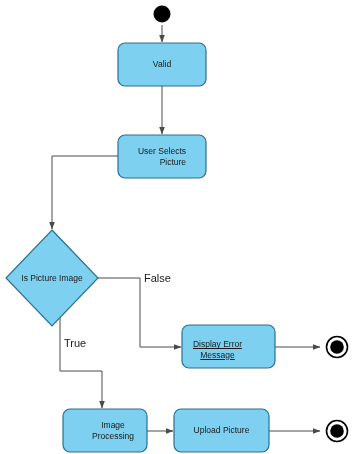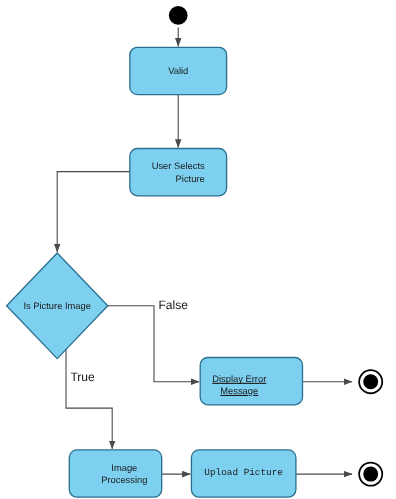--- a/index.html
+++ b/index.html
@@ -109,19 +109,19 @@
 Picture</div>
 
   <div class="node-label" style="left:6px; top:262px; width:92px; height:32px;">Is Picture Image</div>
 
   <div class="node-label" style="left:171px; top:325px; width:93px; height:50px;text-decoration:underline;">Display Error
 Message</div>
 
   <div class="node-label" style="left:63px; top:409px; width:100px; height:43px;">Image
 Processing</div>
 
-  <div class="node-label" style="left:174px; top:409px; width:95px; height:43px;font-family:Liberation Mono, monospace;">Upload Picture</div>
+  <div class="node-label" style="left:174px; top:409px; width:95px; height:43px;">Upload Picture</div>
 
   <div class="edge-label" style="left:144px; top:272px;">False</div>
 
   <div class="edge-label" style="left:64px; top:337px;">True</div>
 
 </div>
 
 </body></html>

